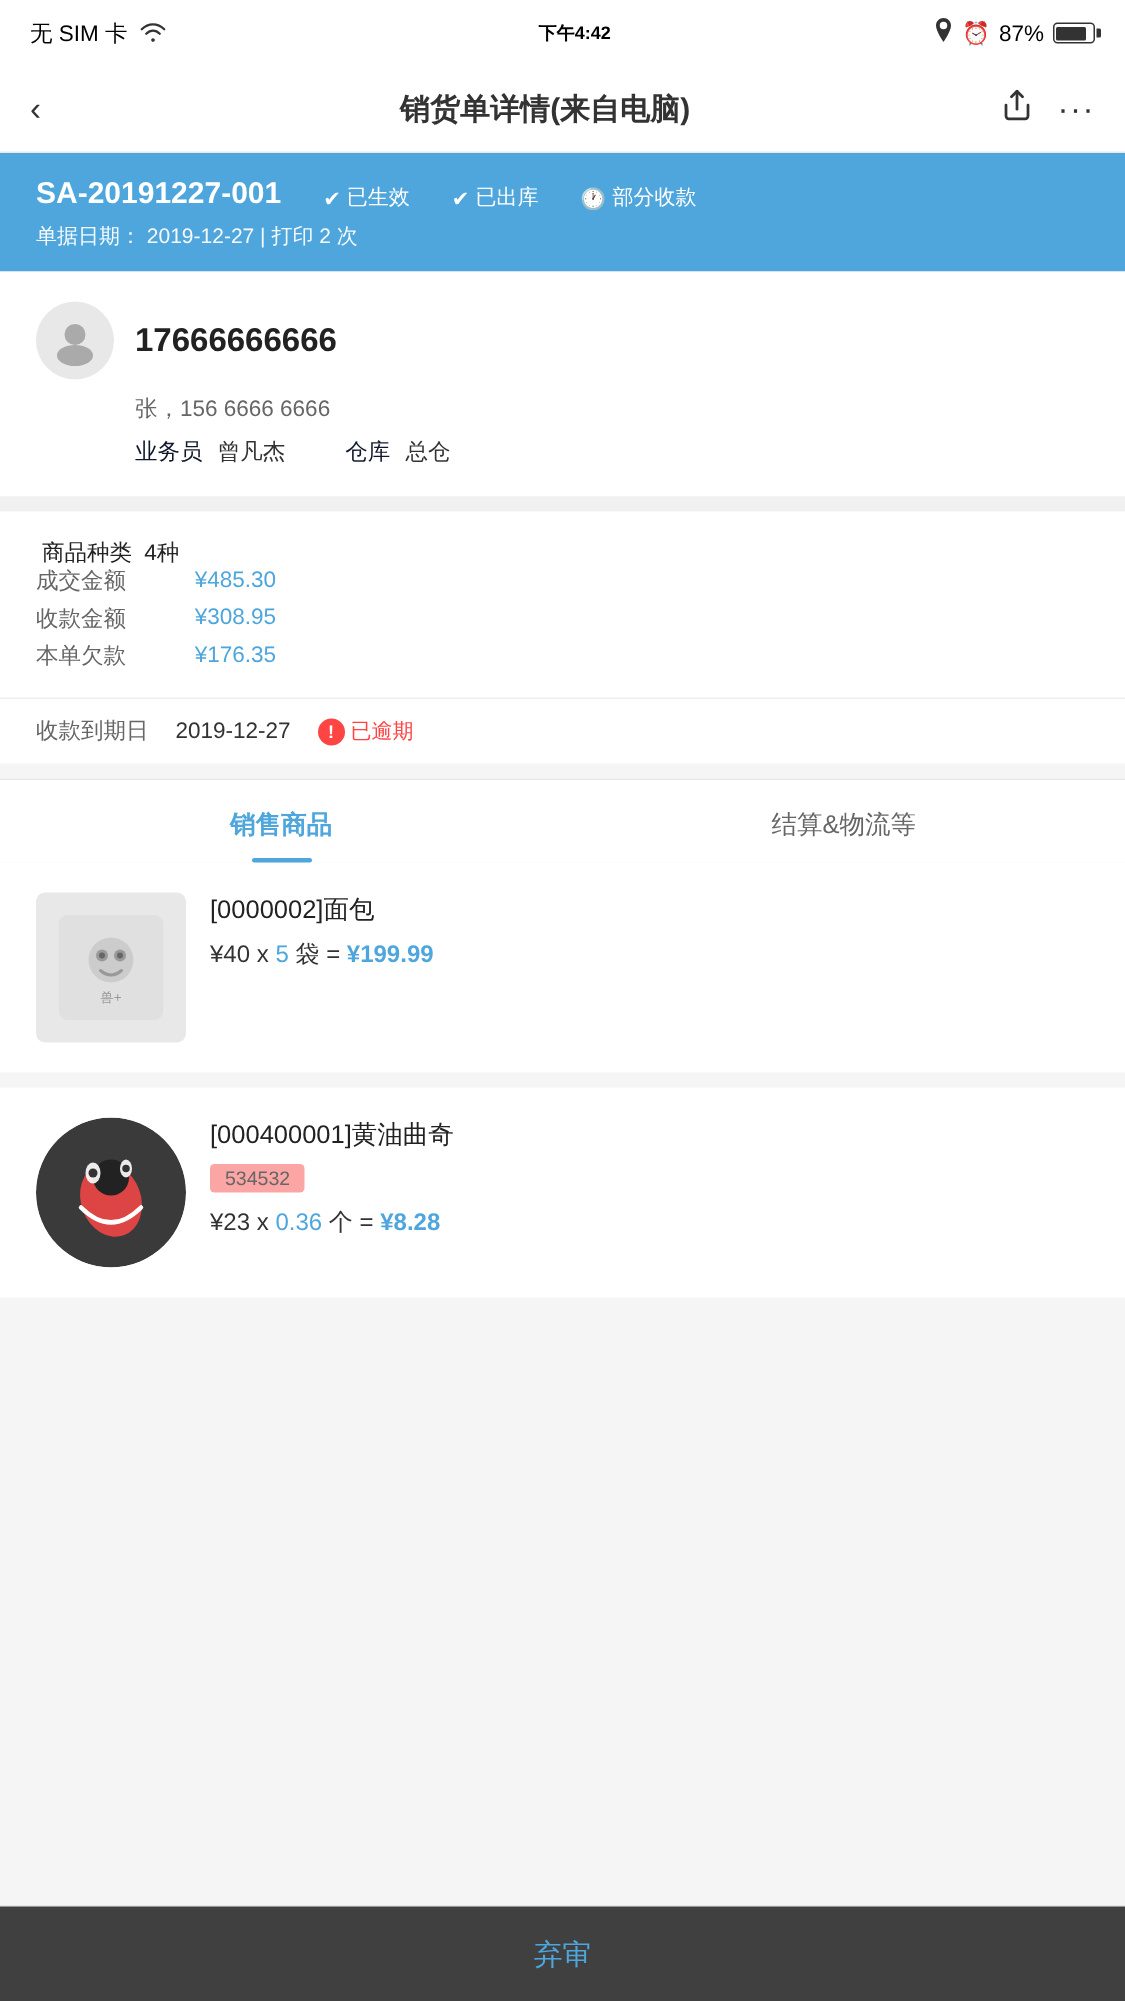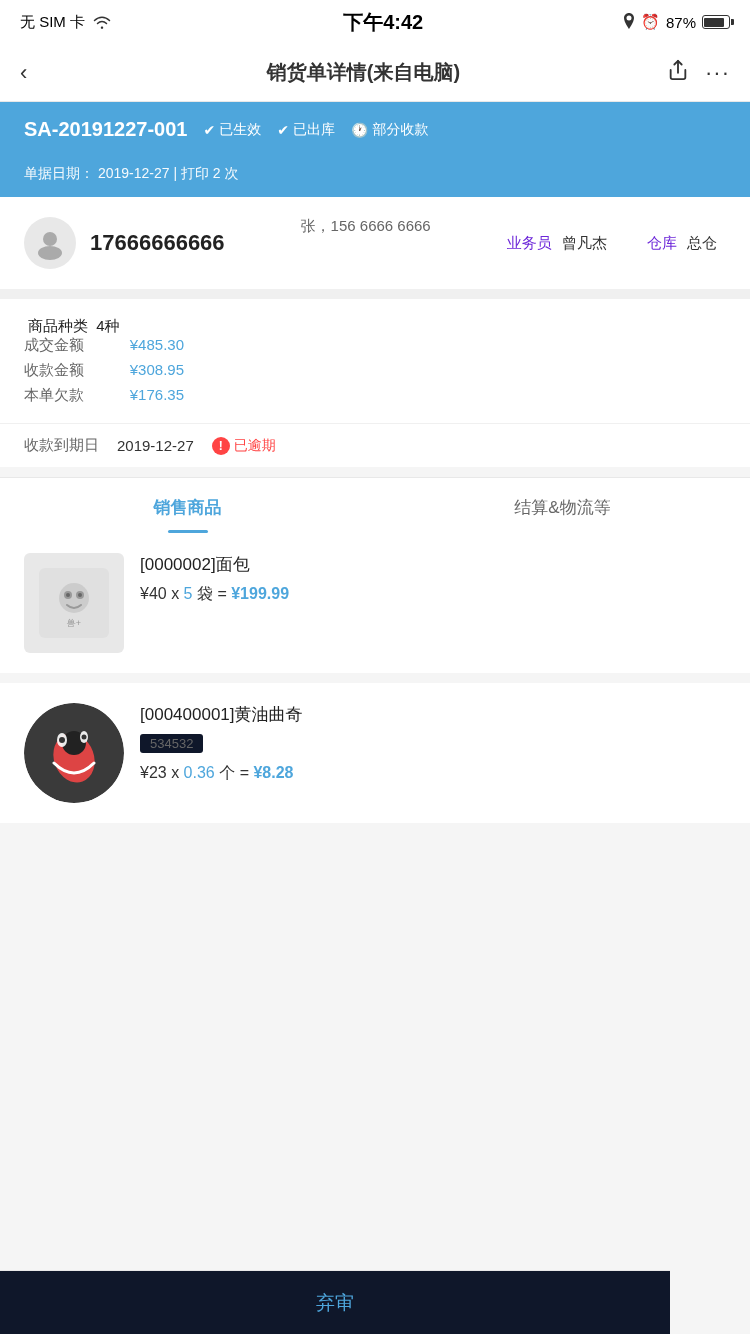--- a/index.html
+++ b/index.html
@@ -18,21 +18,21 @@
       height: 44px;
       background: #fff;
       display: flex;
       align-items: center;
       justify-content: space-between;
       padding: 0 20px;
       font-size: 15px;
       font-weight: 500;
     }
     .status-left { display: flex; align-items: flex-end; gap: 8px; }
-    .status-center { font-weight: 600; font-size: 20px; margin-left: 32px; }
+    .status-center { font-weight: 600; font-size: 12px; margin-left: 32px; }
     .status-right { display: flex; align-items: center; gap: 6px; }
     .battery-icon {
       display: inline-flex; align-items: center;
       border: 1.5px solid #333; border-radius: 3px;
       width: 28px; height: 14px; padding: 1.5px; position: relative;
     }
     .battery-icon::after {
       content: '';
       position: absolute; right: -5px; top: 50%;
       transform: translateY(-50%);
@@ -62,38 +62,38 @@
     }
     .nav-actions { display: flex; align-items: center; gap: 16px; }
 
     
     .header-banner {
       background: #4ea6dc;
       padding: 16px 24px 14px;
     }
     .header-order-id {
       font-size: 20px; font-weight: 700; color: #fff;
-      display: flex; align-items: center; gap: 16px;
+      display: flex; align-items: flex-end; gap: 28px;
       flex-wrap: wrap;
     }
     .badge {
       display: inline-flex; align-items: center; gap: 4px;
       font-size: 14px; font-weight: 400; color: #fff;
     }
     .badge-check { color: #fff; font-size: 14px; }
     .header-date {
-      margin-top: 24px; font-size: 14px; color: #fff; opacity: 0.95;
+      margin-top: 8px; font-size: 14px; color: #fff; opacity: 0.95;
     }
 
     
     .customer-section {
       background: #fff;
       padding: 20px 24px;
       display: flex;
-      flex-direction: row;
+      flex-direction: column;
       gap: 10px;
     }
     .customer-row {
       display: flex; align-items: center; gap: 14px;
     }
     .avatar {
       width: 52px; height: 52px; border-radius: 50%;
       background: #e8e8e8;
       display: flex; align-items: center; justify-content: center;
       overflow: hidden; flex-shrink: 0;
@@ -102,21 +102,21 @@
     .customer-name {
       font-size: 22px; font-weight: 600; color: #222;
     }
     .customer-detail {
       font-size: 15px; color: #666; padding-left: 66px;
     }
     .customer-meta {
       display: flex; align-items: center; gap: 40px;
       padding-left: 66px; font-size: 15px; color: #333;
     }
-    .meta-label { color: #6d28d9; margin-right: 6px; text-align: center; }
+    .meta-label { color: #0f172a; margin-right: 6px; text-align: center; }
     .meta-value { color: #333; }
 
     
     .divider {
       height: 10px; background: #f0f0f0;
     }
 
     
     .stats-section {
       background: #fff;
@@ -194,33 +194,33 @@
       width: 100px; height: 100px;
       background: #e8e8e8; border-radius: 6px;
       flex-shrink: 0;
       display: flex; align-items: center; justify-content: center;
       overflow: hidden;
     }
     .product-info { flex: 1; }
     .product-name { font-size: 17px; color: #222; font-weight: 500; margin-bottom: 8px; }
     .product-sku {
       display: inline-block;
-      background: #0f172a; color: #666;
+      background: #fca5a5; color: #666;
       font-size: 13px; padding: 2px 10px; border-radius: 3px;
       margin-bottom: 10px;
     }
     .product-price { font-size: 16px; color: #333; }
     .product-price .highlight { color: #4ea6dc; }
     .product-price .total { color: #4ea6dc; font-weight: 600; }
 
     
     .bottom-bar {
-      position: fixed; bottom: 0; left: 0; width: 670px;
+      position: fixed; bottom: 0; left: 0; width: 750px;
       height: 64px;
-      background: #0f172a;
+      background: #404040;
       border-top: 1px solid #e8e8e8;
       display: flex;
       align-items: center;
     }
     .bottom-btn {
       flex: 1; text-align: center;
       font-size: 19px; font-weight: 500;
       cursor: pointer;
       height: 100%;
       display: flex; align-items: center; justify-content: center;

